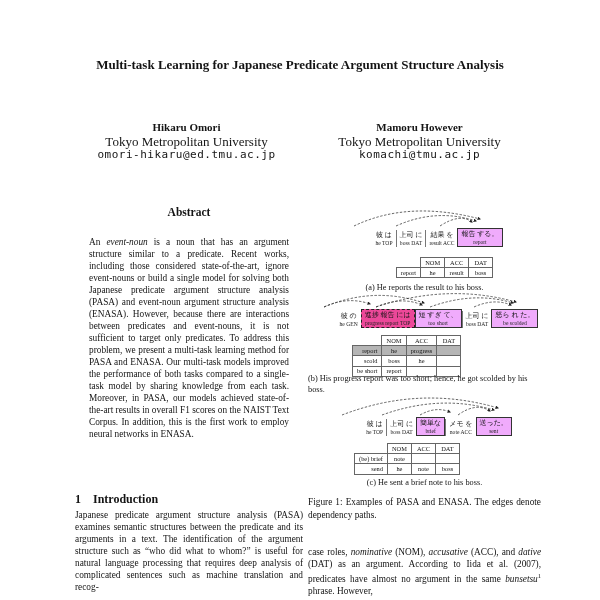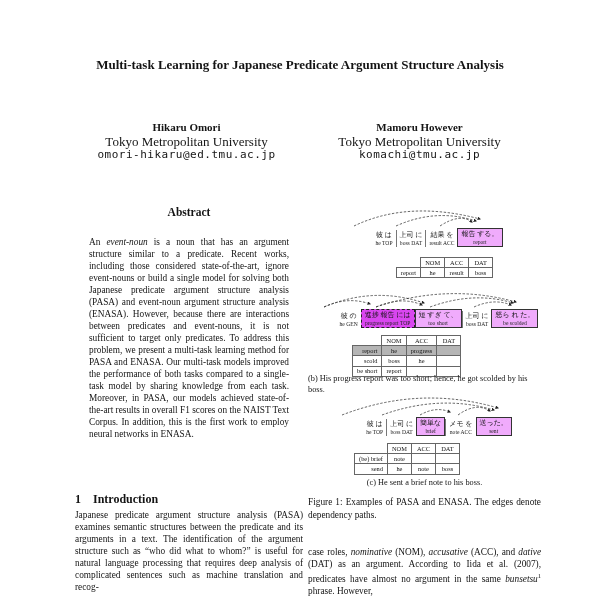--- a/index.html
+++ b/index.html
@@ -29,21 +29,21 @@
   .body-text { font-size:9.3px; line-height:12px; text-align:justify; }
   .intro-text { position:absolute; top:509px; left:0; width:228px; }
 
   .arcs { position:absolute; left:0; }
   .tokens { position:absolute; left:13px; width:233px; display:flex; justify-content:center; align-items:flex-end; }
   .tok { text-align:center; padding:1px 3px 0; border-left:0.6px solid #777; }
   .tok:first-child { border-left:none; }
   .tok .jp { display:block; font-size:7px; line-height:9px; white-space:nowrap; }
   .tok .gl { display:block; font-size:5.6px; line-height:7px; white-space:nowrap; color:#222; }
   .tok.predicate { border:0.8px solid #333; background:#f0abfc; }
-  .tok.event { border:0.8px dashed #222; background:#d946ef; }
+  .tok.event { border:0.8px dashed #222; background:#ec4899; }
 
   table.mini { border-collapse:collapse; margin:0 auto; font-size:6.4px; }
   table.mini td { border:0.6px solid #666; padding:0.5px 4px; text-align:center; line-height:8.2px; min-width:24px; }
   table.mini td.corner { border:none; background:transparent; }
   table.mini td.lbl { text-align:right; }
   table.mini tr.gray td { background:#b5b5b5; }
 
   .subcap { position:absolute; left:0; width:233px; font-size:8.3px; line-height:10.6px; }
   .subcap.center { text-align:center; }
   .figcap { position:absolute; top:496px; left:0; width:233px; font-size:9.3px; line-height:12.5px; text-align:justify; }
@@ -118,20 +118,21 @@
       <td>DAT</td>
     </tr>
     <tr>
       <td class="lbl">report</td>
       <td>he</td>
       <td>result</td>
       <td>boss</td>
     </tr>
   </tbody>
     </table>
+  <div class="subcap center" style="top:283px">(a) He reports the result to his boss.</div>
 
   <svg class="arcs" style="top:293px" width="233" height="16" viewBox="0 0 233 16">
     <defs>
       <marker id="arr-b" markerWidth="5" markerHeight="5" refX="3.5" refY="2.5" orient="auto">
         <path d="M0,0 L5,2.5 L0,5 z" fill="#222"></path>
       </marker>
     </defs>
     <path class="arc" d="M16,14 Q 40,3 62,11" marker-end="url(#arr-b)"></path>
     <path class="arc" d="M16,14 Q 66,-7 116,10" marker-end="url(#arr-b)"></path>
     <path class="arc" d="M68,14 Q 94,3 114,12" marker-end="url(#arr-b)"></path>

